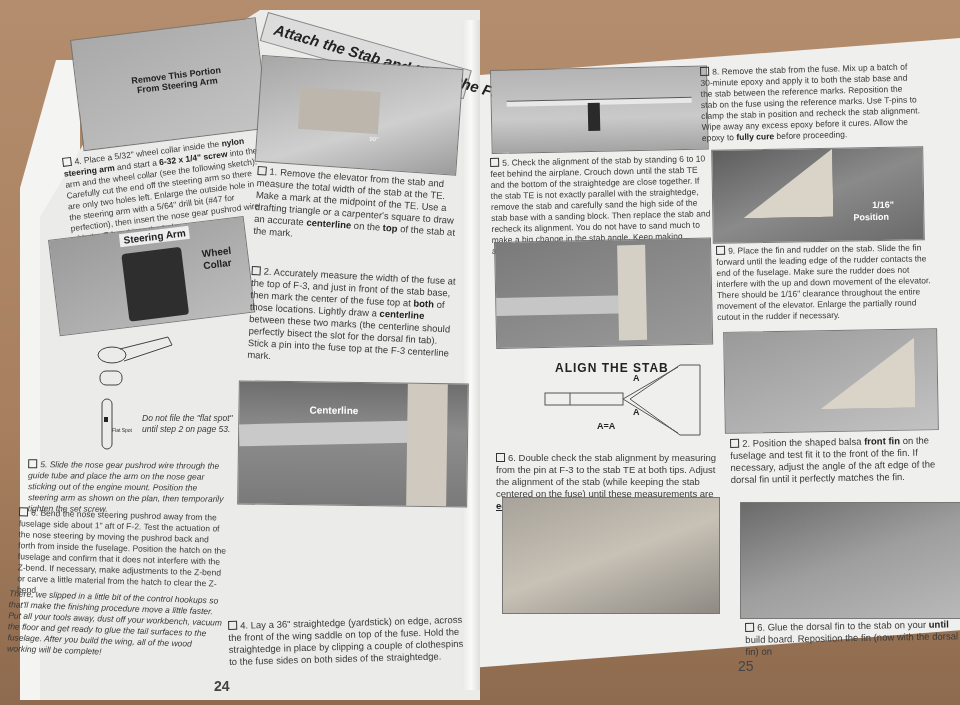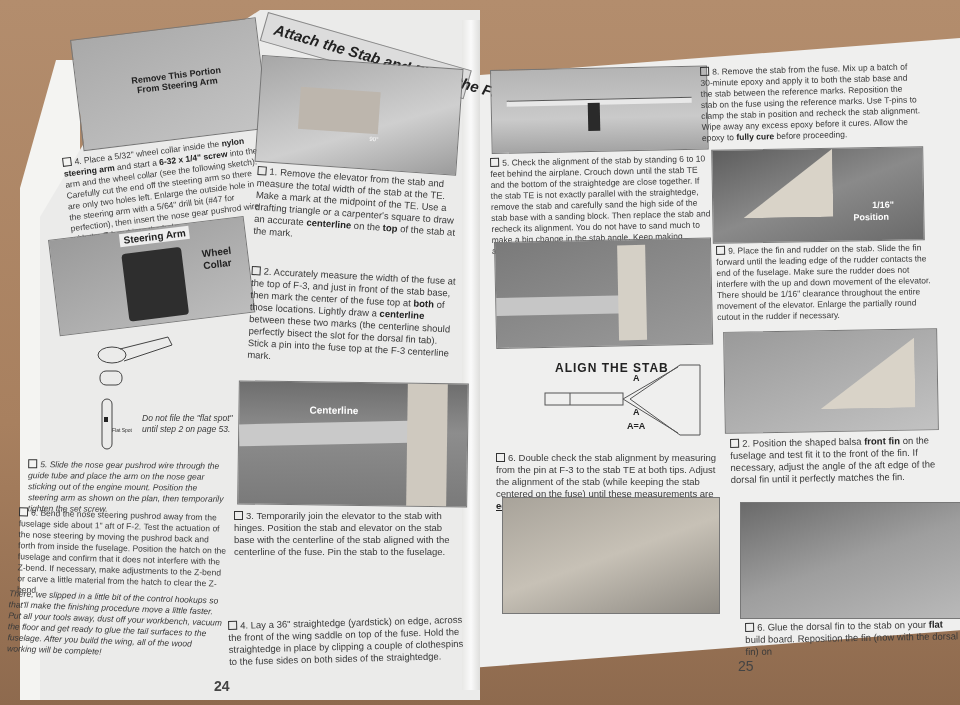--- a/index.html
+++ b/index.html
@@ -100,24 +100,20 @@
     <span class="cb"></span><span>2.</span>
     <span>Accurately measure the width of the fuse at the top of F-3, and just in front of the stab base, then mark the center of the fuse top at </span><span class="bold">both</span><span> of those locations. Lightly draw a </span><span class="bold">centerline</span><span> between these two marks (the centerline should perfectly bisect the slot for the dorsal fin tab). Stick a pin into the fuse top at the F-3 centerline mark.</span>
   </div>
 
   <div class="box photo" style="left:238px;top:382px;width:228px;height:122px;background:linear-gradient(180deg,#6e6e6e,#8d8d8d 40%,#7a7a7a);transform:rotate(0.8deg);">
     <div class="box" style="left:0;top:40px;width:170px;height:22px;background:#c9c9c9;transform:rotate(-2deg);"></div>
     <div class="box" style="left:168px;top:0;width:40px;height:122px;background:#cfc9bf;"></div>
     <div class="label white" style="left:70px;top:22px;">Centerline</div>
   </div>
 
-  <div class="box ptxt" style="left:234px;top:510px;width:230px;">
-    <span class="cb"></span><span>3.</span>
-    <span>Temporarily join the elevator to the stab with hinges. Position the stab and elevator on the stab base with the centerline of the stab aligned with the centerline of the fuse. Pin the stab to the fuselage.</span>
-  </div>
   <div class="box ptxt" style="left:228px;top:620px;width:238px;transform:rotate(-1.5deg);transform-origin:left top;">
     <span class="cb"></span><span>4.</span>
     <span>Lay a 36" straightedge (yardstick) on edge, across the front of the wing saddle on top of the fuse. Hold the straightedge in place by clipping a couple of clothespins to the fuse sides on both sides of the straightedge.</span>
   </div>
 
   <div class="box photo tilt-rs" style="left:490px;top:70px;width:215px;height:82px;background:linear-gradient(180deg,#b4b4b4,#cacaca 60%,#a4a4a4);">
     <div class="box" style="left:15px;top:30px;width:185px;height:5px;background:#e8e8e8;border-top:1px solid #555;"></div>
     <div class="box" style="left:96px;top:34px;width:12px;height:28px;background:#2a2a2a;"></div>
   </div>
 
@@ -135,21 +131,21 @@
     <svg width="220" height="85">
       <rect x="45" y="38" width="78" height="12" fill="none" stroke="#555"></rect>
       <line x1="70" y1="38" x2="70" y2="50" stroke="#555"></line>
       <path d="M130 44 L180 10 L200 10 L200 80 L180 80 Z" fill="none" stroke="#555"></path>
       <line x1="123" y1="44" x2="178" y2="12" stroke="#555"></line>
       <line x1="123" y1="44" x2="178" y2="78" stroke="#555"></line>
     </svg>
     <div class="label" style="left:55px;top:6px;font-size:12px;letter-spacing:1px;">ALIGN THE STAB</div>
     <div class="label" style="left:133px;top:18px;font-size:9px;">A</div>
     <div class="label" style="left:133px;top:52px;font-size:9px;">A</div>
-    <div class="label" style="left:97px;top:66px;font-size:9px;margin-left:30px;">A=A</div>
+    <div class="label" style="left:97px;top:66px;font-size:9px;">A=A</div>
   </div>
 
   <div class="box ptxt" style="left:496px;top:452px;width:224px;">
     <span class="cb"></span><span>6.</span>
     <span>Double check the stab alignment by measuring from the pin at F-3 to the stab TE at both tips. Adjust the alignment of the stab (while keeping the stab centered on the fuse) until these measurements are </span><span class="bold" style="text-decoration:underline;">equal</span><span>.</span>
   </div>
 
   <div class="box photo" style="left:502px;top:497px;width:216px;height:115px;background:linear-gradient(160deg,#a8a39a,#c7c1b6 50%,#8e8a83);"></div>
 
 
@@ -177,15 +173,15 @@
 
   <div class="box ptxt" style="left:730px;top:438px;width:225px;transform:rotate(-1deg);transform-origin:left top;">
     <span class="cb"></span><span>2.</span>
     <span>Position the shaped balsa </span><span class="bold">front fin</span><span> on the fuselage and test fit it to the front of the fin. If necessary, adjust the angle of the aft edge of the dorsal fin until it perfectly matches the fin.</span>
   </div>
 
   <div class="box photo" style="left:740px;top:502px;width:220px;height:115px;background:linear-gradient(160deg,#6a6a6a,#9e9e9e 50%,#b9b9b9);"></div>
 
   <div class="box ptxt" style="left:745px;top:622px;width:215px;transform:rotate(-1deg);transform-origin:left top;">
     <span class="cb"></span><span>6.</span>
-    <span>Glue the dorsal fin to the stab on your </span><span class="bold">flat</span><span> build board. Reposition the fin (now with the dorsal fin) on</span>
+    <span>Glue the dorsal fin to the stab on your </span><span class="bold">until</span><span> build board. Reposition the fin (now with the dorsal fin) on</span>
   </div>
 </div>
 
 </body></html>

